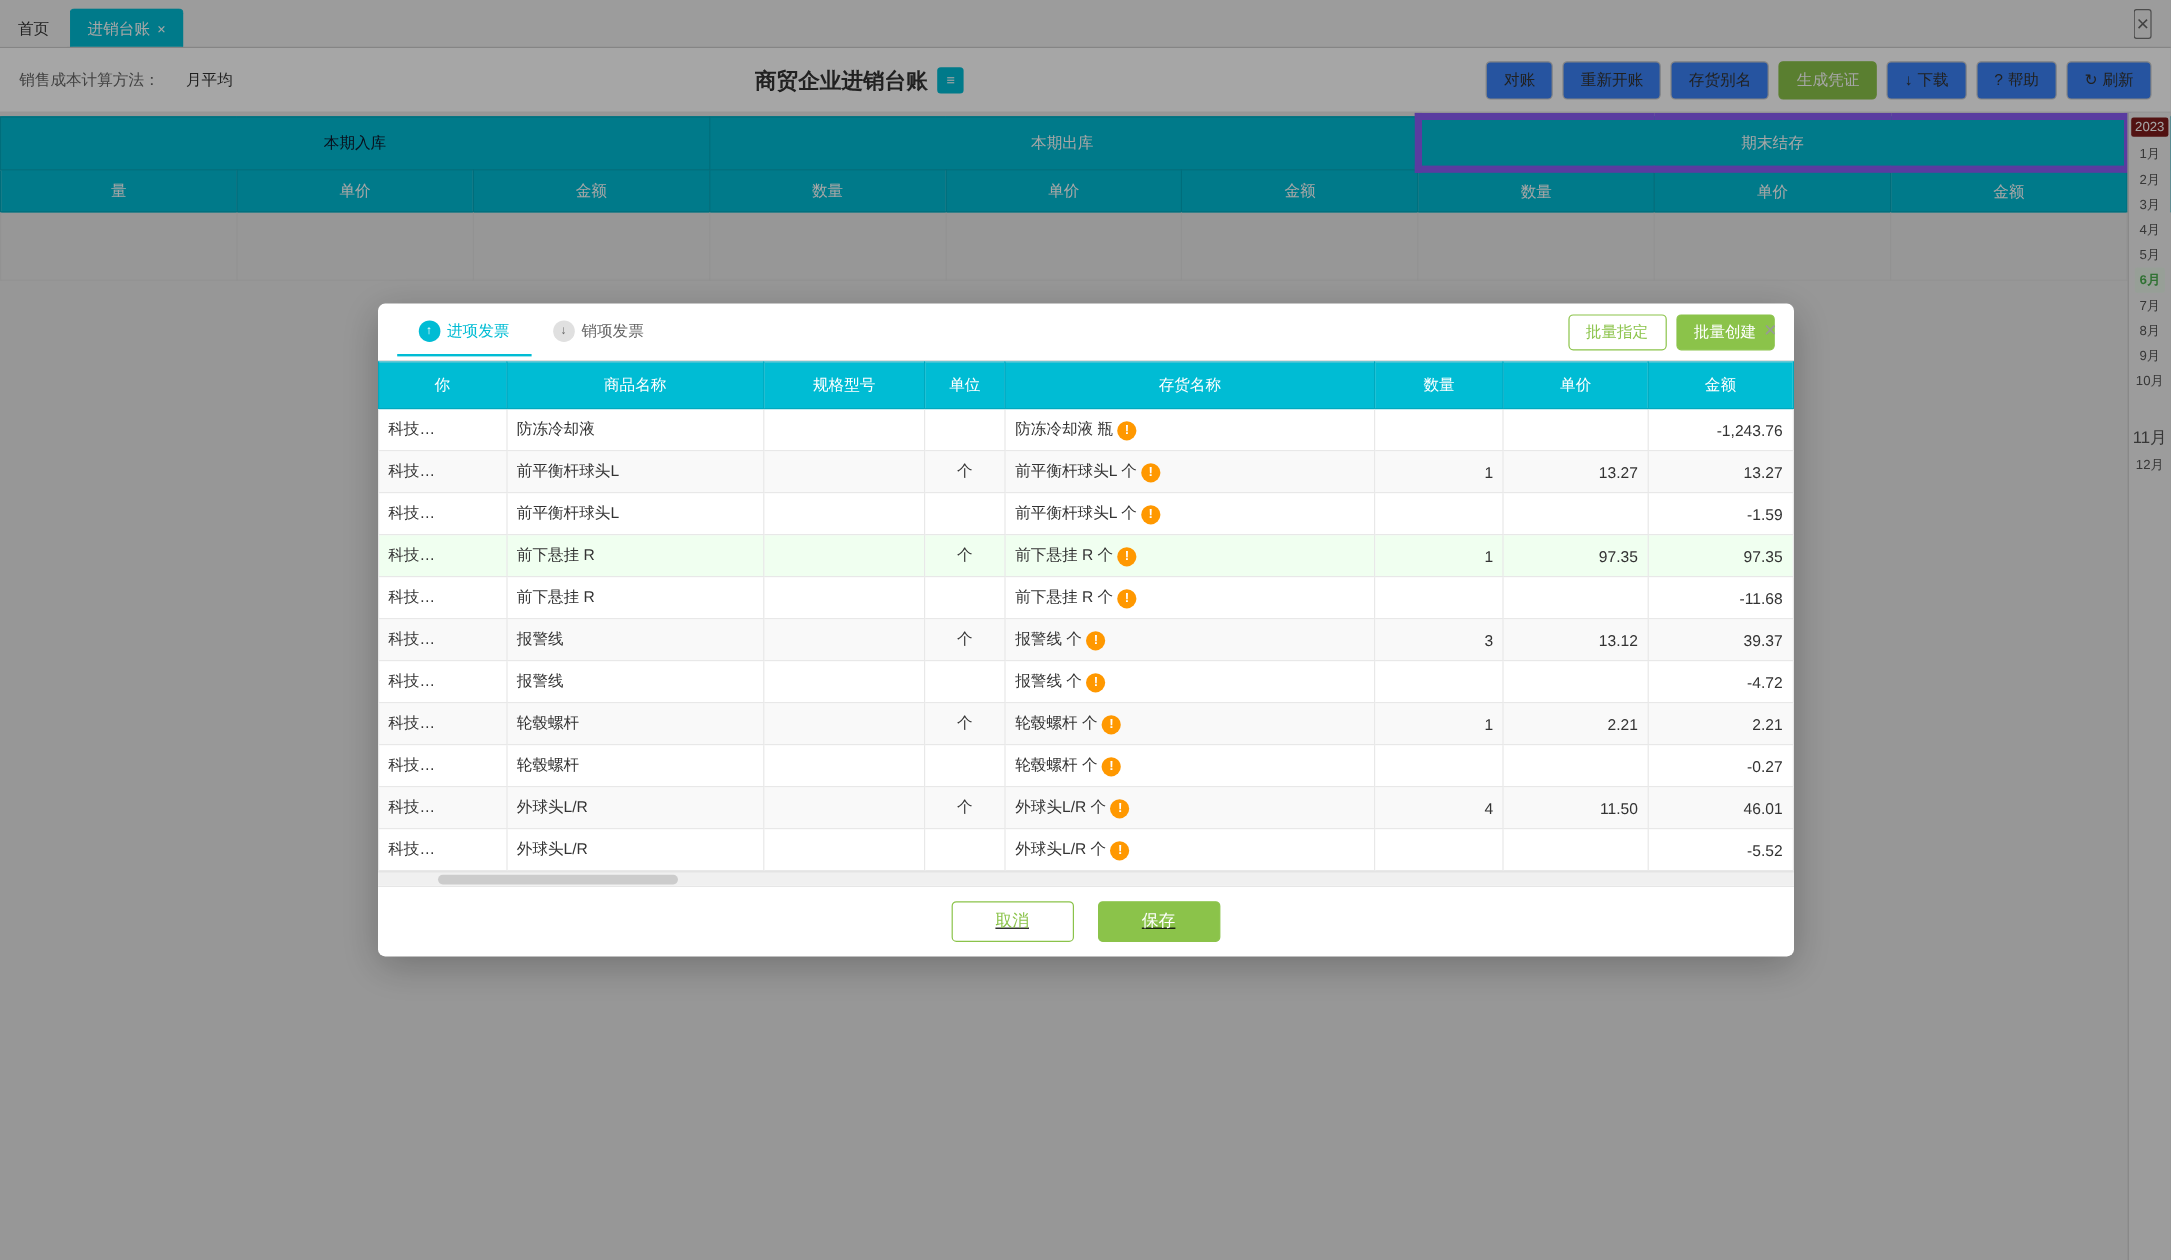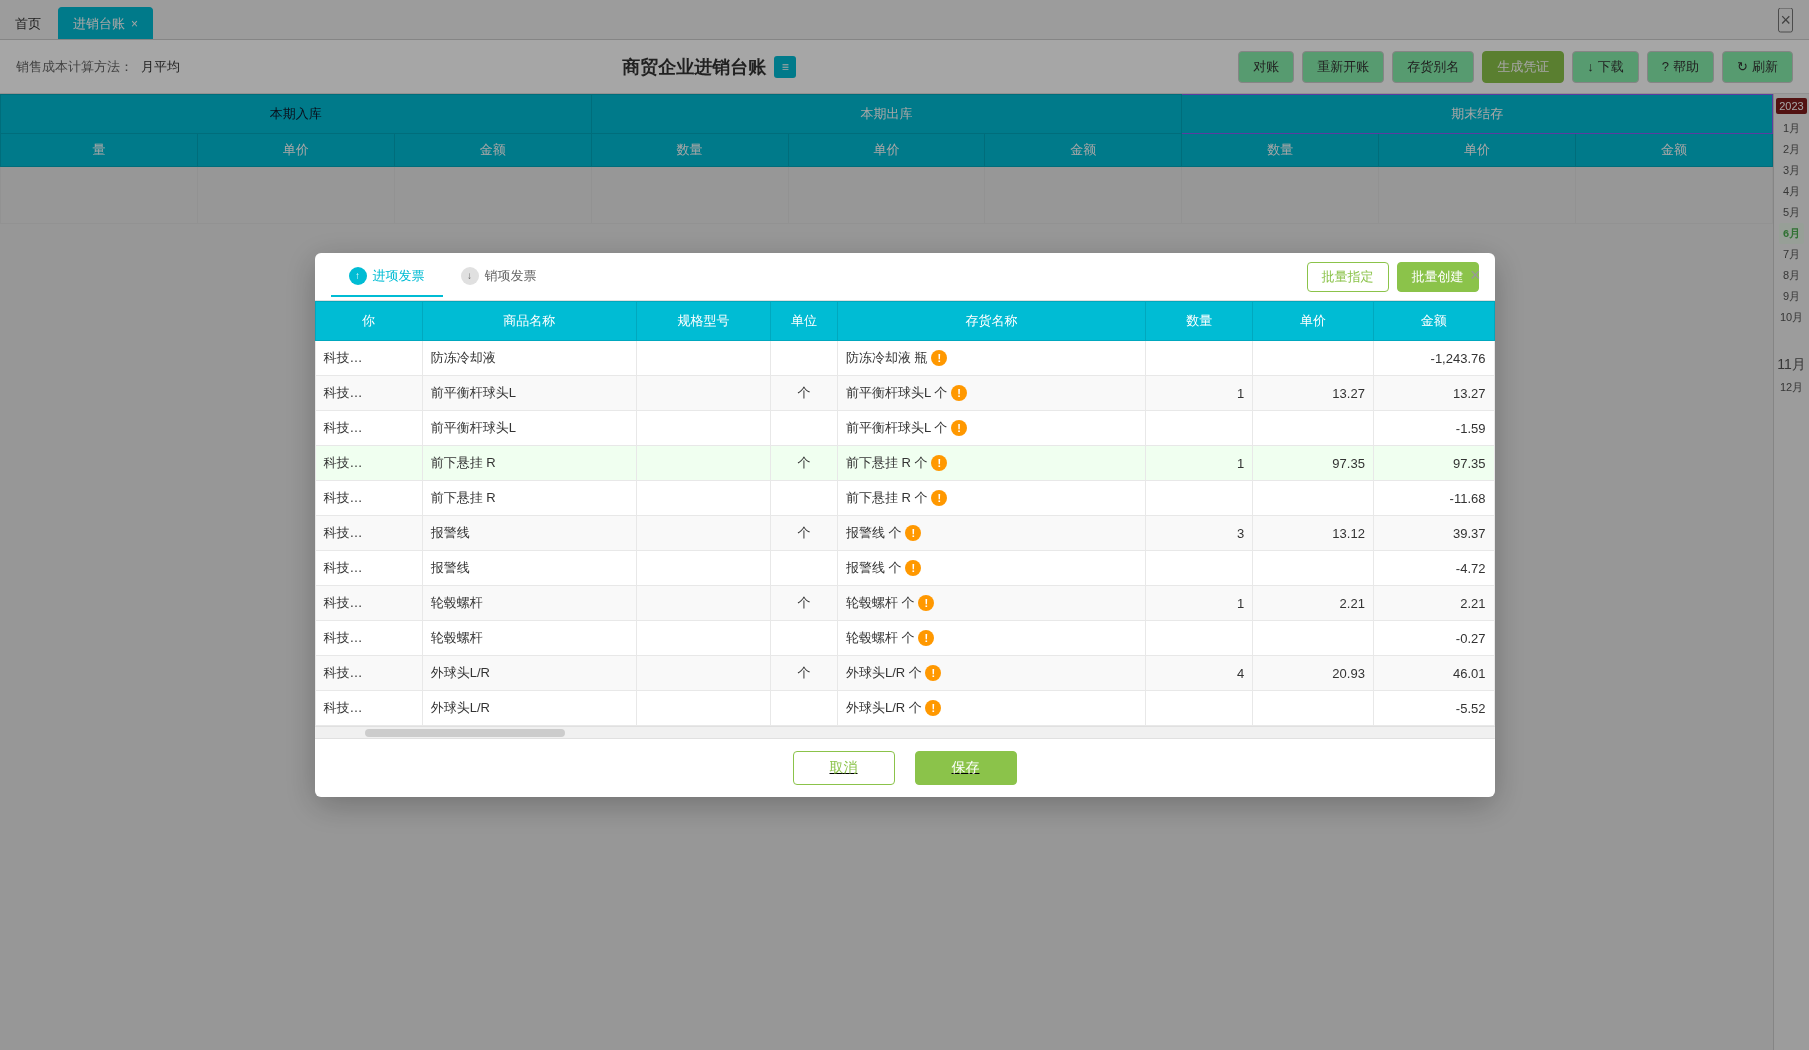--- a/index.html
+++ b/index.html
@@ -67,21 +67,21 @@
       display: flex;
       align-items: center;
       padding: 0 16px;
       border-bottom: 1px solid #e0e0e0;
     }
     .cost-method {
       font-size: 13px;
       color: #333;
       display: flex;
       align-items: center;
-      gap: 8px;
+      gap: 22px;
     }
     .cost-label { color: #666; }
     .cost-value { color: #333; font-weight: 500; }
     .page-title {
       flex: 1;
       text-align: center;
       font-size: 18px;
       font-weight: bold;
       color: #333;
       display: flex;
@@ -103,21 +103,21 @@
       display: flex;
       gap: 8px;
       align-items: center;
     }
     .btn {
       padding: 6px 14px;
       border-radius: 4px;
       cursor: pointer;
       font-size: 13px;
       border: 1px solid #ccc;
-      background: #86efac;
+      background: #3b82f6;
       color: #333;
     }
     .btn-primary {
       background: #8bc34a;
       color: #fff;
       border-color: #8bc34a;
     }
     .btn-icon {
       display: flex;
       align-items: center;
@@ -385,21 +385,21 @@
 <div class="bg-area" style="height: calc(1050px - 40px - 54px); position:relative; overflow:hidden;">
   <table class="bg-table" style="width:100%; border-collapse:collapse; table-layout:fixed;">
     <thead>
       <tr class="table-header">
         <th class="group-header" colspan="3" style="background:#00bcd4;color:#0f172a;text-align:center;padding:10px;border:1px solid #00a8be;font-size:13px;font-weight:normal;">
           <span>本期入库</span>
         </th>
         <th class="group-header" colspan="3" style="background:#00bcd4;color:#fff;text-align:center;padding:10px;border:1px solid #00a8be;font-size:13px;font-weight:normal;">
           <span>本期出库</span>
         </th>
-        <th class="group-header" colspan="3" style="background:#00bcd4;color:#fff;text-align:center;padding:10px;border:1px solid #8b5cf6;font-size:13px;font-weight:normal;">
+        <th class="group-header" colspan="3" style="background:#00bcd4;color:#fff;text-align:center;padding:10px;border:6px solid #8b5cf6;font-size:13px;font-weight:normal;">
           <span>期末结存</span>
         </th>
         <th style="background:#00bcd4;width:36px;border:1px solid #00a8be;"></th>
       </tr>
       <tr>
         <th class="sub-header" style="background:#00bcd4;color:#fff;text-align:center;padding:7px 8px;border:1px solid #00a8be;font-size:13px;font-weight:normal;">
           <span>量</span>
         </th>
         <th class="sub-header" style="background:#00bcd4;color:#fff;text-align:center;padding:7px 8px;border:1px solid #00a8be;font-size:13px;font-weight:normal;">
           <span>单价</span>
@@ -606,21 +606,21 @@
                   <td class="text-right"></td>
                   <td class="text-right">-0.27</td>
                 </tr>
                 <tr>
                   <td class="text-left">科技…</td>
                   <td class="text-left">外球头L/R</td>
                   <td class=""></td>
                   <td class="">个</td>
                   <td class="text-left" style="text-align: left;"><span>外球头L/R 个</span> <span class="warn-icon" title="警告">!</span></td>
                   <td class="text-right">4</td>
-                  <td class="text-right">20.93</td>
+                  <td class="text-right">11.50</td>
                   <td class="text-right">46.01</td>
                 </tr>
                 <tr>
                   <td class="text-left">科技…</td>
                   <td class="text-left">外球头L/R</td>
                   <td class=""></td>
                   <td class=""></td>
                   <td class="text-left" style="text-align: left;"><span>外球头L/R 个</span> <span class="warn-icon" title="警告">!</span></td>
                   <td class="text-right"></td>
                   <td class="text-right"></td>

